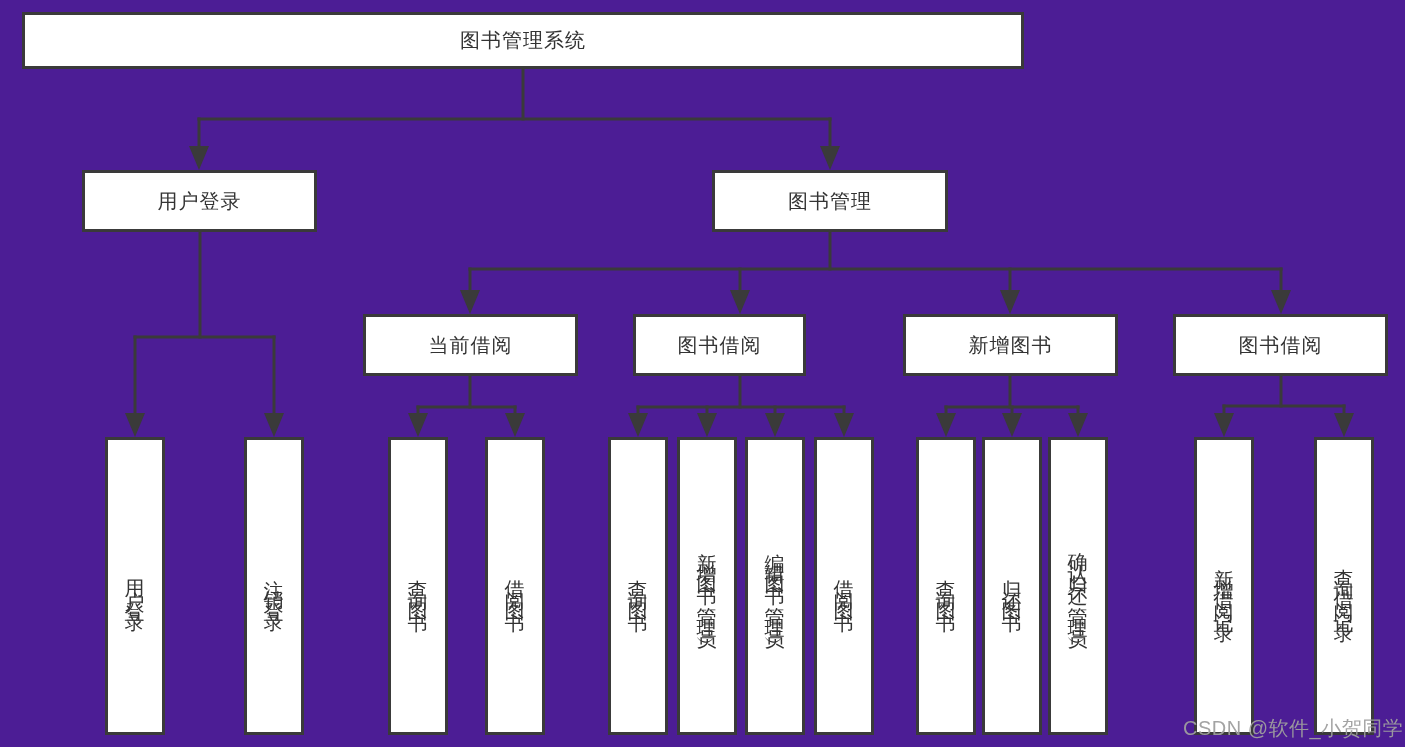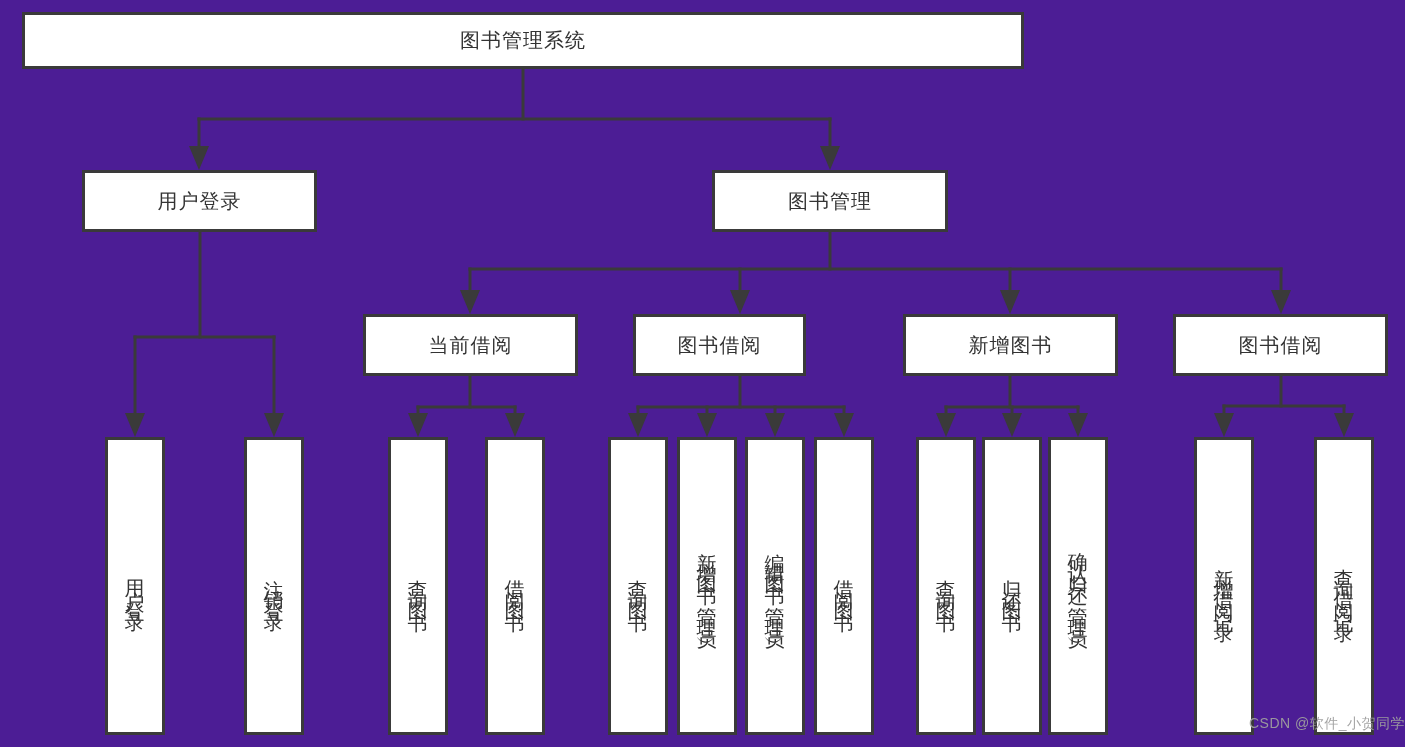--- a/index.html
+++ b/index.html
@@ -50,23 +50,23 @@
   .vnode .vlabel {
     writing-mode: vertical-rl;
     text-orientation: mixed;
     font-size: 20px;
     line-height: 1;
     letter-spacing: 11px;
     white-space: nowrap;
   }
   .watermark {
     position: absolute;
-    left: 1249px;
+    left: 1183px;
     top: 715px;
-    font-size: 14px;
+    font-size: 20px;
     letter-spacing: 0.5px;
     color: rgba(158, 158, 158, 0.95);
     z-index: 5;
     white-space: nowrap;
   }
 </style>
 </head>
 <body>
 
 <div class="canvas">

